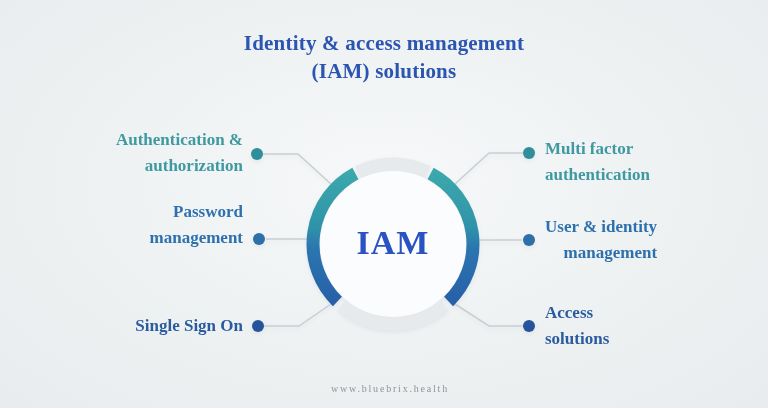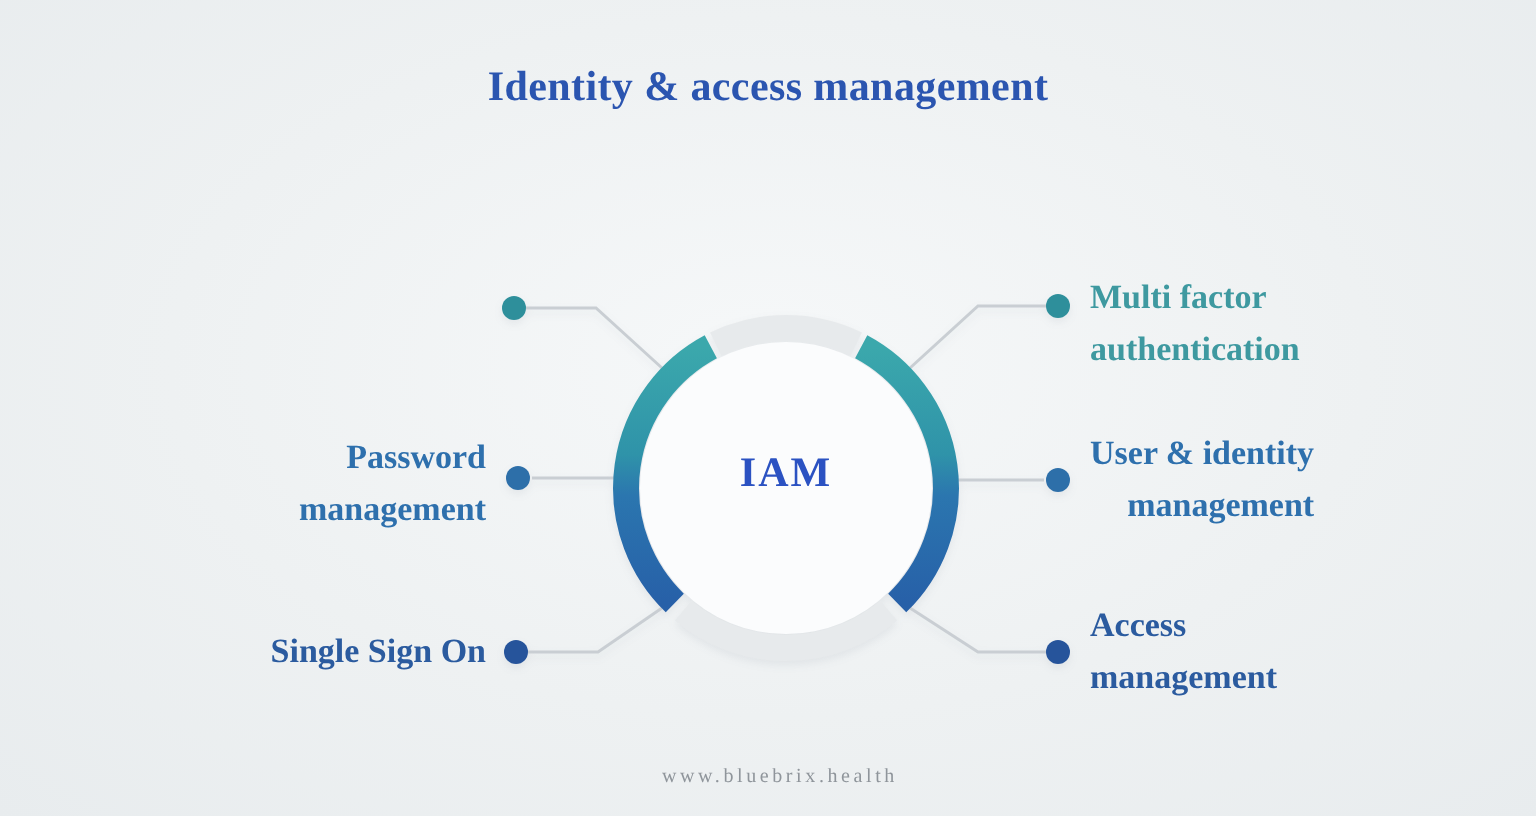--- a/index.html
+++ b/index.html
@@ -24,44 +24,45 @@
     position:absolute;
     font-size:17px;font-weight:bold;line-height:26px;
     white-space:pre-line;
   }
   .align-r{right:525px;text-align:right;}
   .align-l{left:545px;text-align:left;}
   .c-teal{color:#3e99a0;}
   .c-blue{color:#2e70ad;}
   .c-navy{color:#2b5b9f;}
   .lab-auth{top:127px;}
-  .lab-pass{top:216px;}
+  .lab-pass{top:199px;}
   .lab-sso{top:313px;}
   .lab-mfa{top:136px;}
   .lab-user{top:214px;text-align:right;}
   .lab-access{top:300px;}
   .iam-core{
     position:absolute;left:333px;top:224px;width:120px;
     text-align:center;
-    font-size:21px;font-weight:bold;letter-spacing:1px;
+    font-size:34px;font-weight:bold;letter-spacing:1px;
     color:#2b52c2;
   }
   .footer{
     position:absolute;left:0;right:0;bottom:14px;
     text-align:center;
     font-size:10px;color:#8f959b;letter-spacing:1.8px;padding-left:12px;
   }
 </style>
 </head>
 <body>
 
 <div class="canvas">
 
   <header class="title">
     <div>Identity &amp; access management</div>
+    <div>(IAM) solutions</div>
   </header>
 
   <svg class="diagram-svg" width="768" height="408" viewBox="0 0 768 408" aria-hidden="true">
     <defs>
       <linearGradient id="ringGrad" x1="0" y1="0" x2="0" y2="1">
         <stop offset="0%" stop-color="#3ba8ac"></stop>
         <stop offset="42%" stop-color="#2f93a9"></stop>
         <stop offset="58%" stop-color="#2b76af"></stop>
         <stop offset="100%" stop-color="#2760a8"></stop>
       </linearGradient>
@@ -84,25 +85,27 @@
     <circle cx="257" cy="154" r="6" fill="#2e8f9b"></circle>
     <circle cx="259" cy="239" r="6" fill="#2d6fa9"></circle>
     <circle cx="258" cy="326" r="6" fill="#26549b"></circle>
     <circle cx="529" cy="153" r="6" fill="#2e8f9b"></circle>
     <circle cx="529" cy="240" r="6" fill="#2d6fa9"></circle>
     <circle cx="529" cy="326" r="6" fill="#26549b"></circle>
   </svg>
 
   <div class="iam-core">IAM</div>
 
+  <div class="node-label align-r c-teal lab-auth">Authentication &amp;
+authorization</div>
   <div class="node-label align-r c-blue lab-pass">Password
 management</div>
   <div class="node-label align-r c-navy lab-sso">Single Sign On</div>
 
   <div class="node-label align-l c-teal lab-mfa">Multi factor
 authentication</div>
   <div class="node-label align-l c-blue lab-user">User &amp; identity
 management</div>
   <div class="node-label align-l c-navy lab-access">Access
-management</div>
+solutions</div>
 
   <div class="footer">www.bluebrix.health</div>
 </div>
 
 </body></html>

